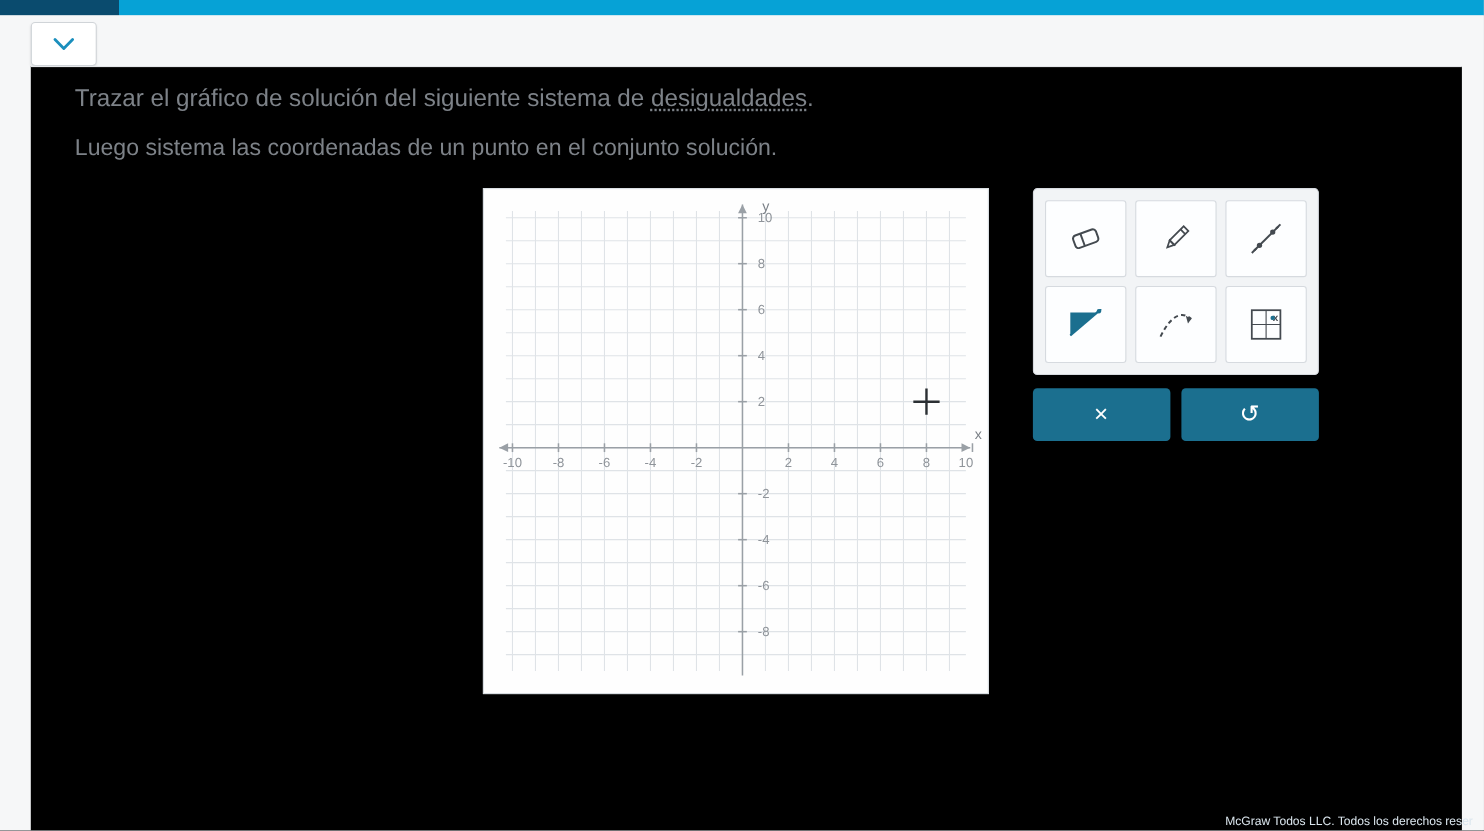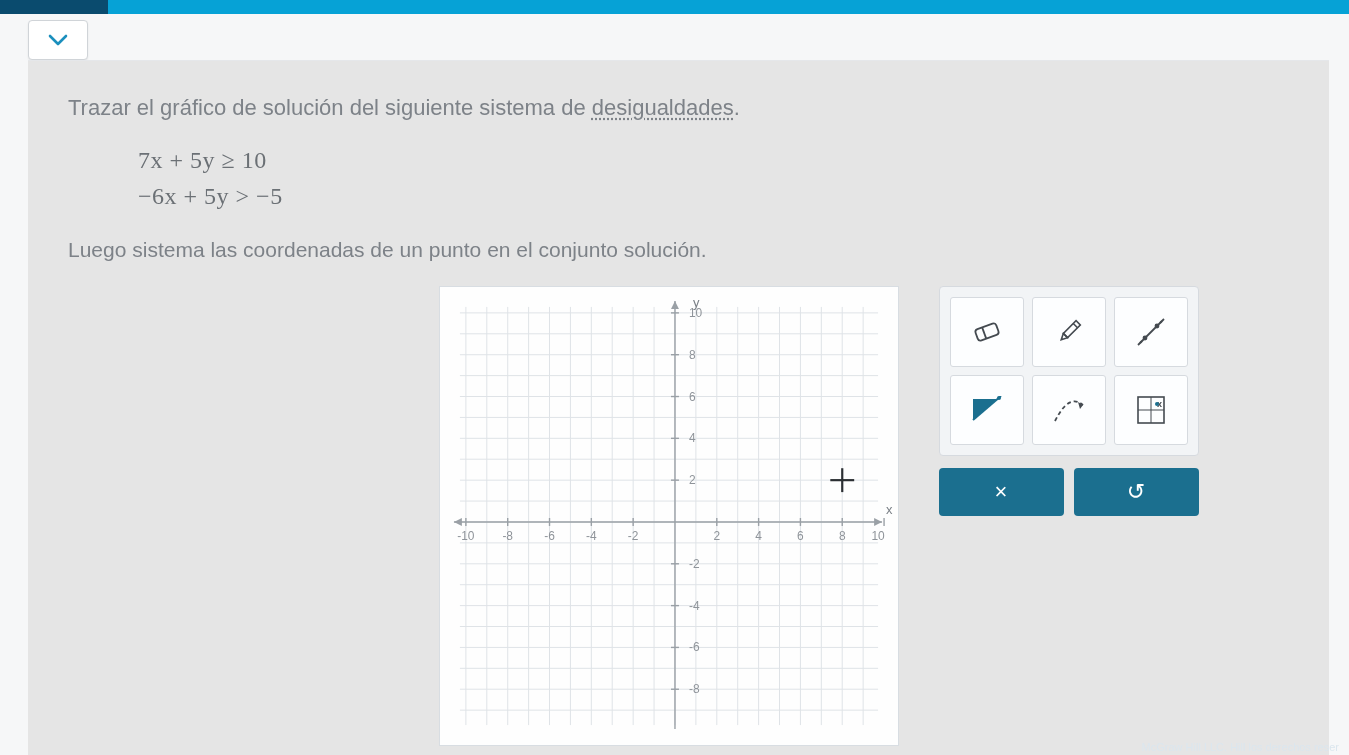--- a/index.html
+++ b/index.html
@@ -38,23 +38,23 @@
     font-size: 22px;
     cursor: pointer;
     box-shadow: 0 1px 2px rgba(0,0,0,0.08);
   }
   .main-panel {
     position: absolute;
     top: 46px;
     left: 28px;
     right: 20px;
     bottom: 0;
-    background: #e5e5e5;
+    background: #000000;
     border-top: 1px solid #e5e7ea;
-    padding: 32px 40px 0 40px;
+    padding: 13px 40px 0 40px;
   }
   .instruction {
     font-size: 22px;
     color: #7d8288;
     font-weight: 500;
     line-height: 1.4;
     margin-bottom: 18px;
   }
   .instruction .term {
     text-decoration: underline dotted;
@@ -163,24 +163,20 @@
       <polyline points="3,3 11,11 19,3" fill="none" stroke="#1b8fbd" stroke-width="2.6" stroke-linecap="round" stroke-linejoin="round"></polyline>
     </svg>
   </div>
 
   <div class="main-panel">
 
     <p class="instruction">
       <span>Trazar el gráfico de solución del siguiente sistema de </span><span class="term">desigualdades</span><span>.</span>
     </p>
 
-    <div class="equations">
-      <div class="eq">7x + 5y ≥ 10</div>
-      <div class="eq">−6x + 5y &gt; −5</div>
-    </div>
 
     <p class="sub-instruction">Luego sistema las coordenadas de un punto en el conjunto solución.</p>
 
     <div class="workspace">
 
       <div class="graph-panel">
         <svg class="graph-svg" viewBox="0 0 460 460">
 
           <g>
 
@@ -356,14 +352,14 @@
           </button>
           <button class="action-btn">
             <span>↺</span>
           </button>
         </div>
       </div>
 
     </div>
   </div>
 
-  <div class="footer">McGraw Hill LLC. Hill los derechos reser</div>
+  <div class="footer">McGraw Todos LLC. Todos los derechos reser</div>
 </div>
 
 </body></html>

